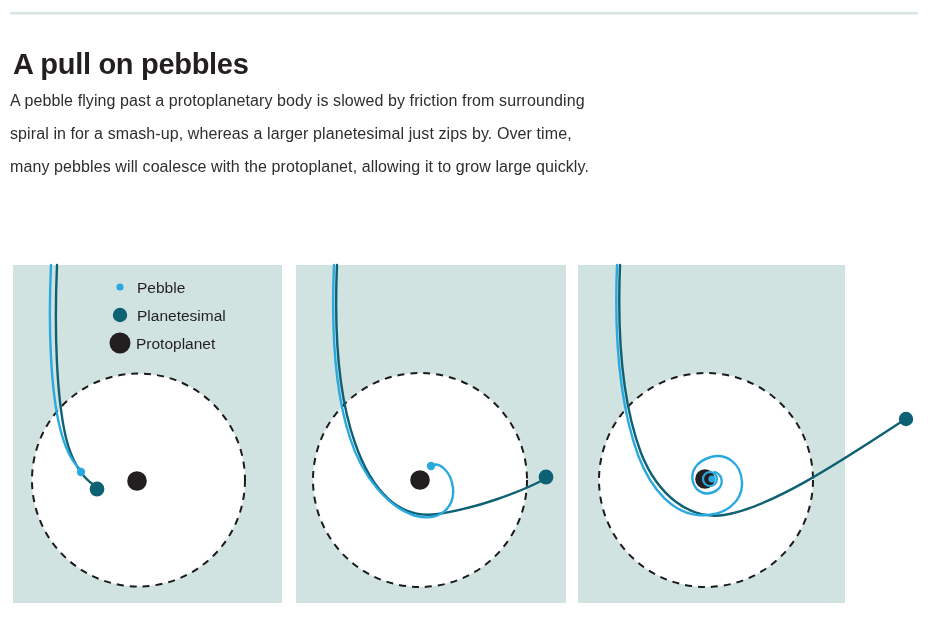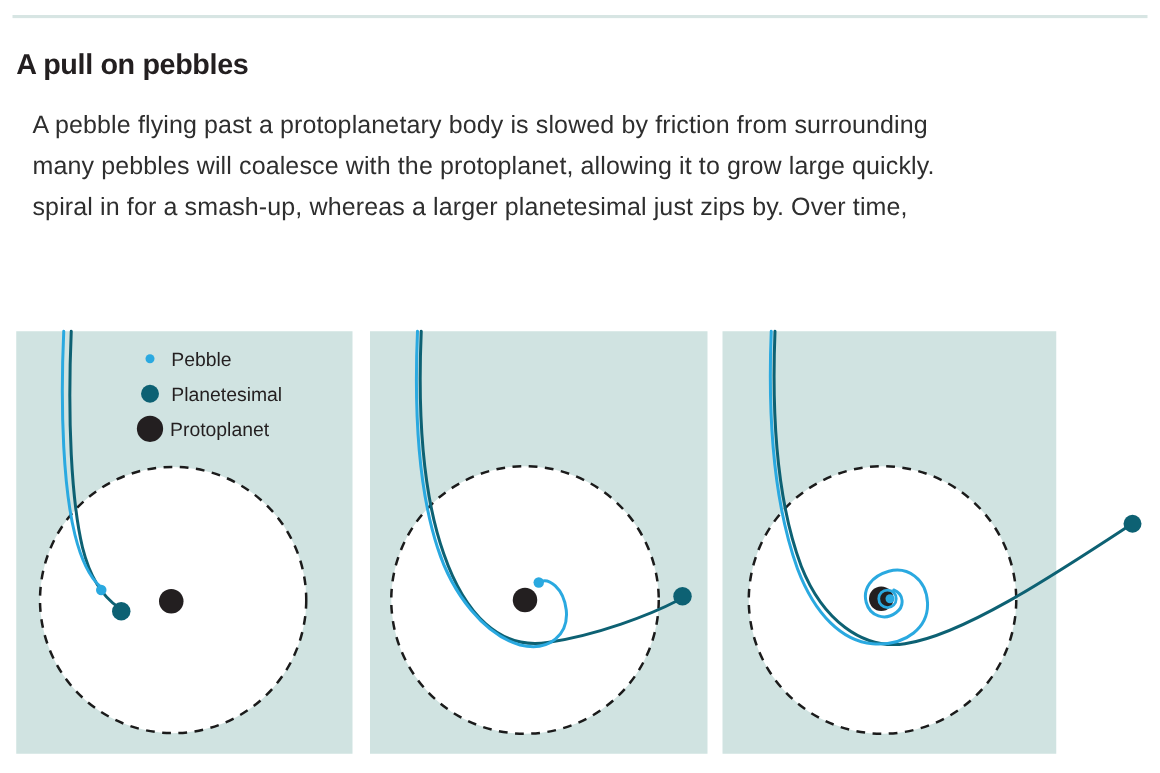--- a/index.html
+++ b/index.html
@@ -13,34 +13,34 @@
     position: relative;
   }
   .stage {
     position: relative;
     width: 928px;
     height: 618px;
   }
   .title {
     position: absolute;
     left: 13px;
-    top: 38px;
+    top: 48px;
     margin: 0;
-    font-size: 23px;
+    font-size: 29px;
     font-weight: bold;
     letter-spacing: -0.3px;
     color: #231f20;
     white-space: nowrap;
   }
   .paragraph {
     position: absolute;
-    left: 26px;
+    left: 10px;
     top: 84px;
     color: #2e2e2e;
-    font-size: 20px;
+    font-size: 16px;
   }
   .paragraph .pline {
     line-height: 33px;
     white-space: nowrap;
     letter-spacing: 0.1px;
   }
   svg.figure {
     position: absolute;
     left: 0;
     top: 0;
@@ -60,22 +60,22 @@
 </style>
 </head>
 <body>
 
 <div class="stage">
 
   <h1 class="title">A pull on pebbles</h1>
 
   <div class="paragraph">
     <div class="pline">A pebble flying past a protoplanetary body is slowed by friction from surrounding</div>
+    <div class="pline">spiral in for a smash-up, whereas a larger planetesimal just zips by. Over time,</div>
     <div class="pline">many pebbles will coalesce with the protoplanet, allowing it to grow large quickly.</div>
-    <div class="pline">spiral in for a smash-up, whereas a larger planetesimal just zips by. Over time,</div>
   </div>
 
   <svg class="figure" viewBox="0 0 928 618">
 
     <rect x="10" y="12" width="908" height="2.5" fill="#d7e5e3"></rect>
 
     <rect x="13" y="265" width="269" height="338" fill="#d0e3e1"></rect>
     <rect x="296" y="265" width="270" height="338" fill="#d0e3e1"></rect>
     <rect x="578" y="265" width="267" height="338" fill="#d0e3e1"></rect>
 

